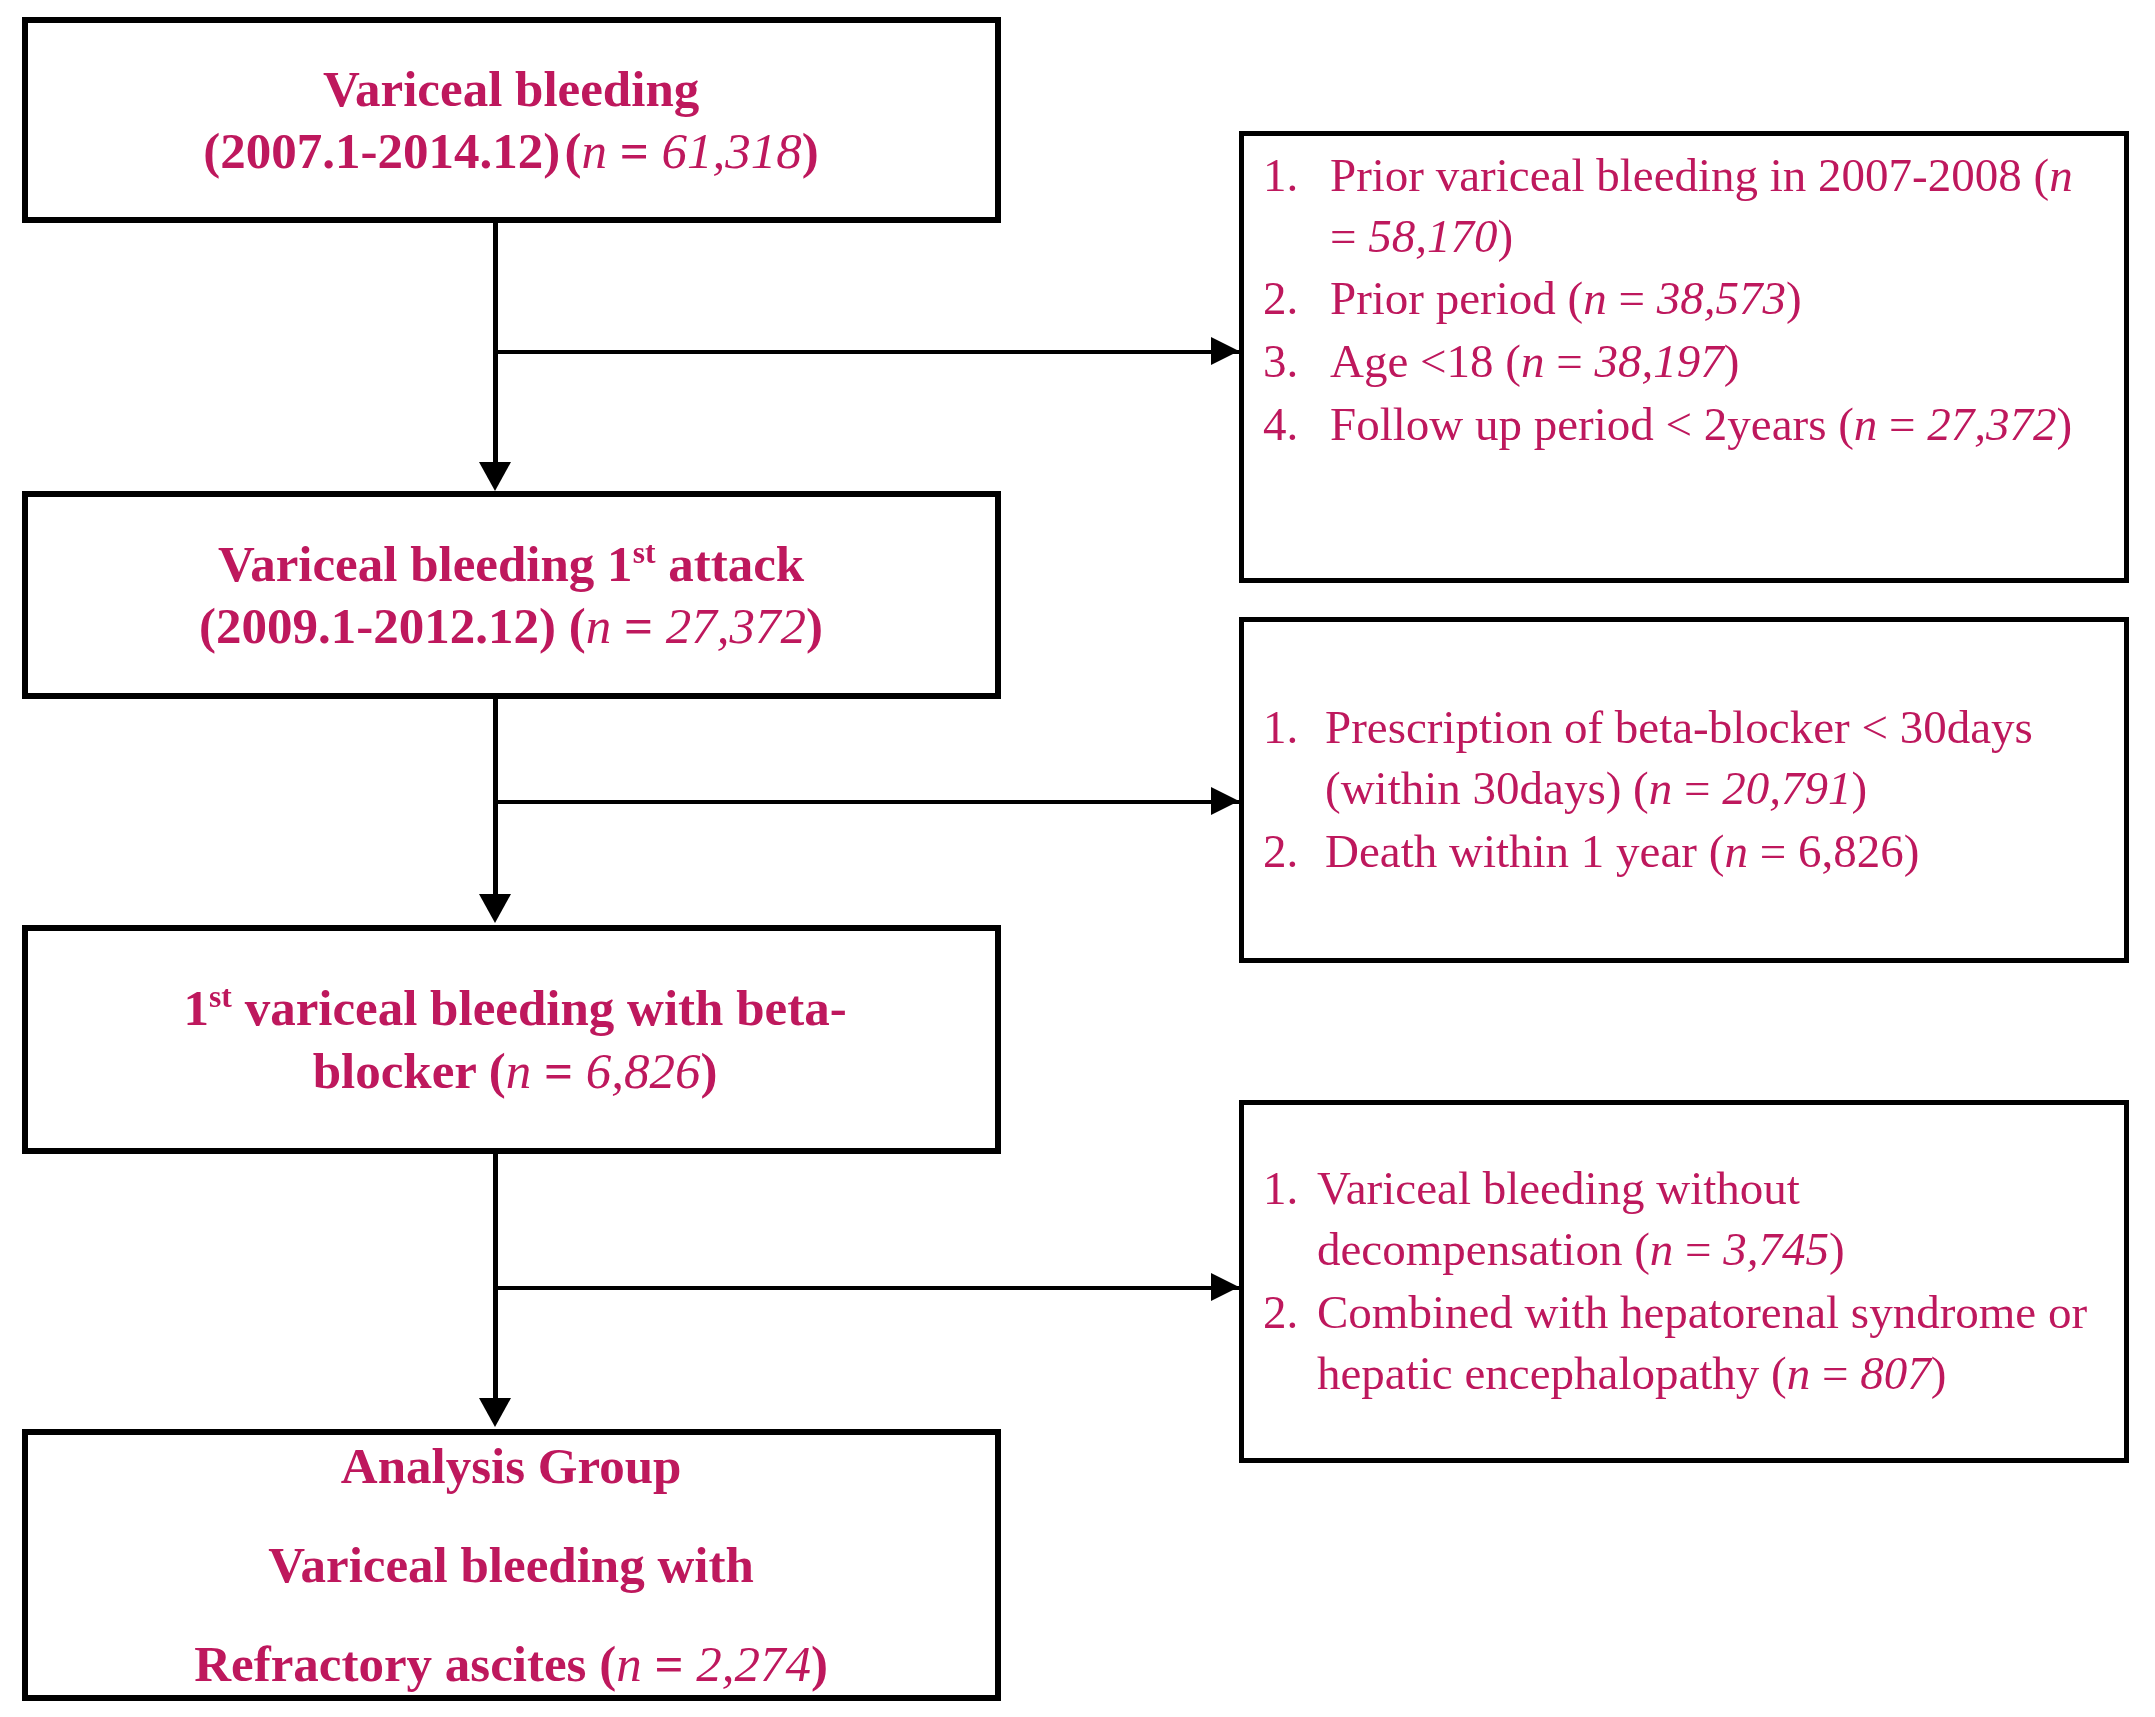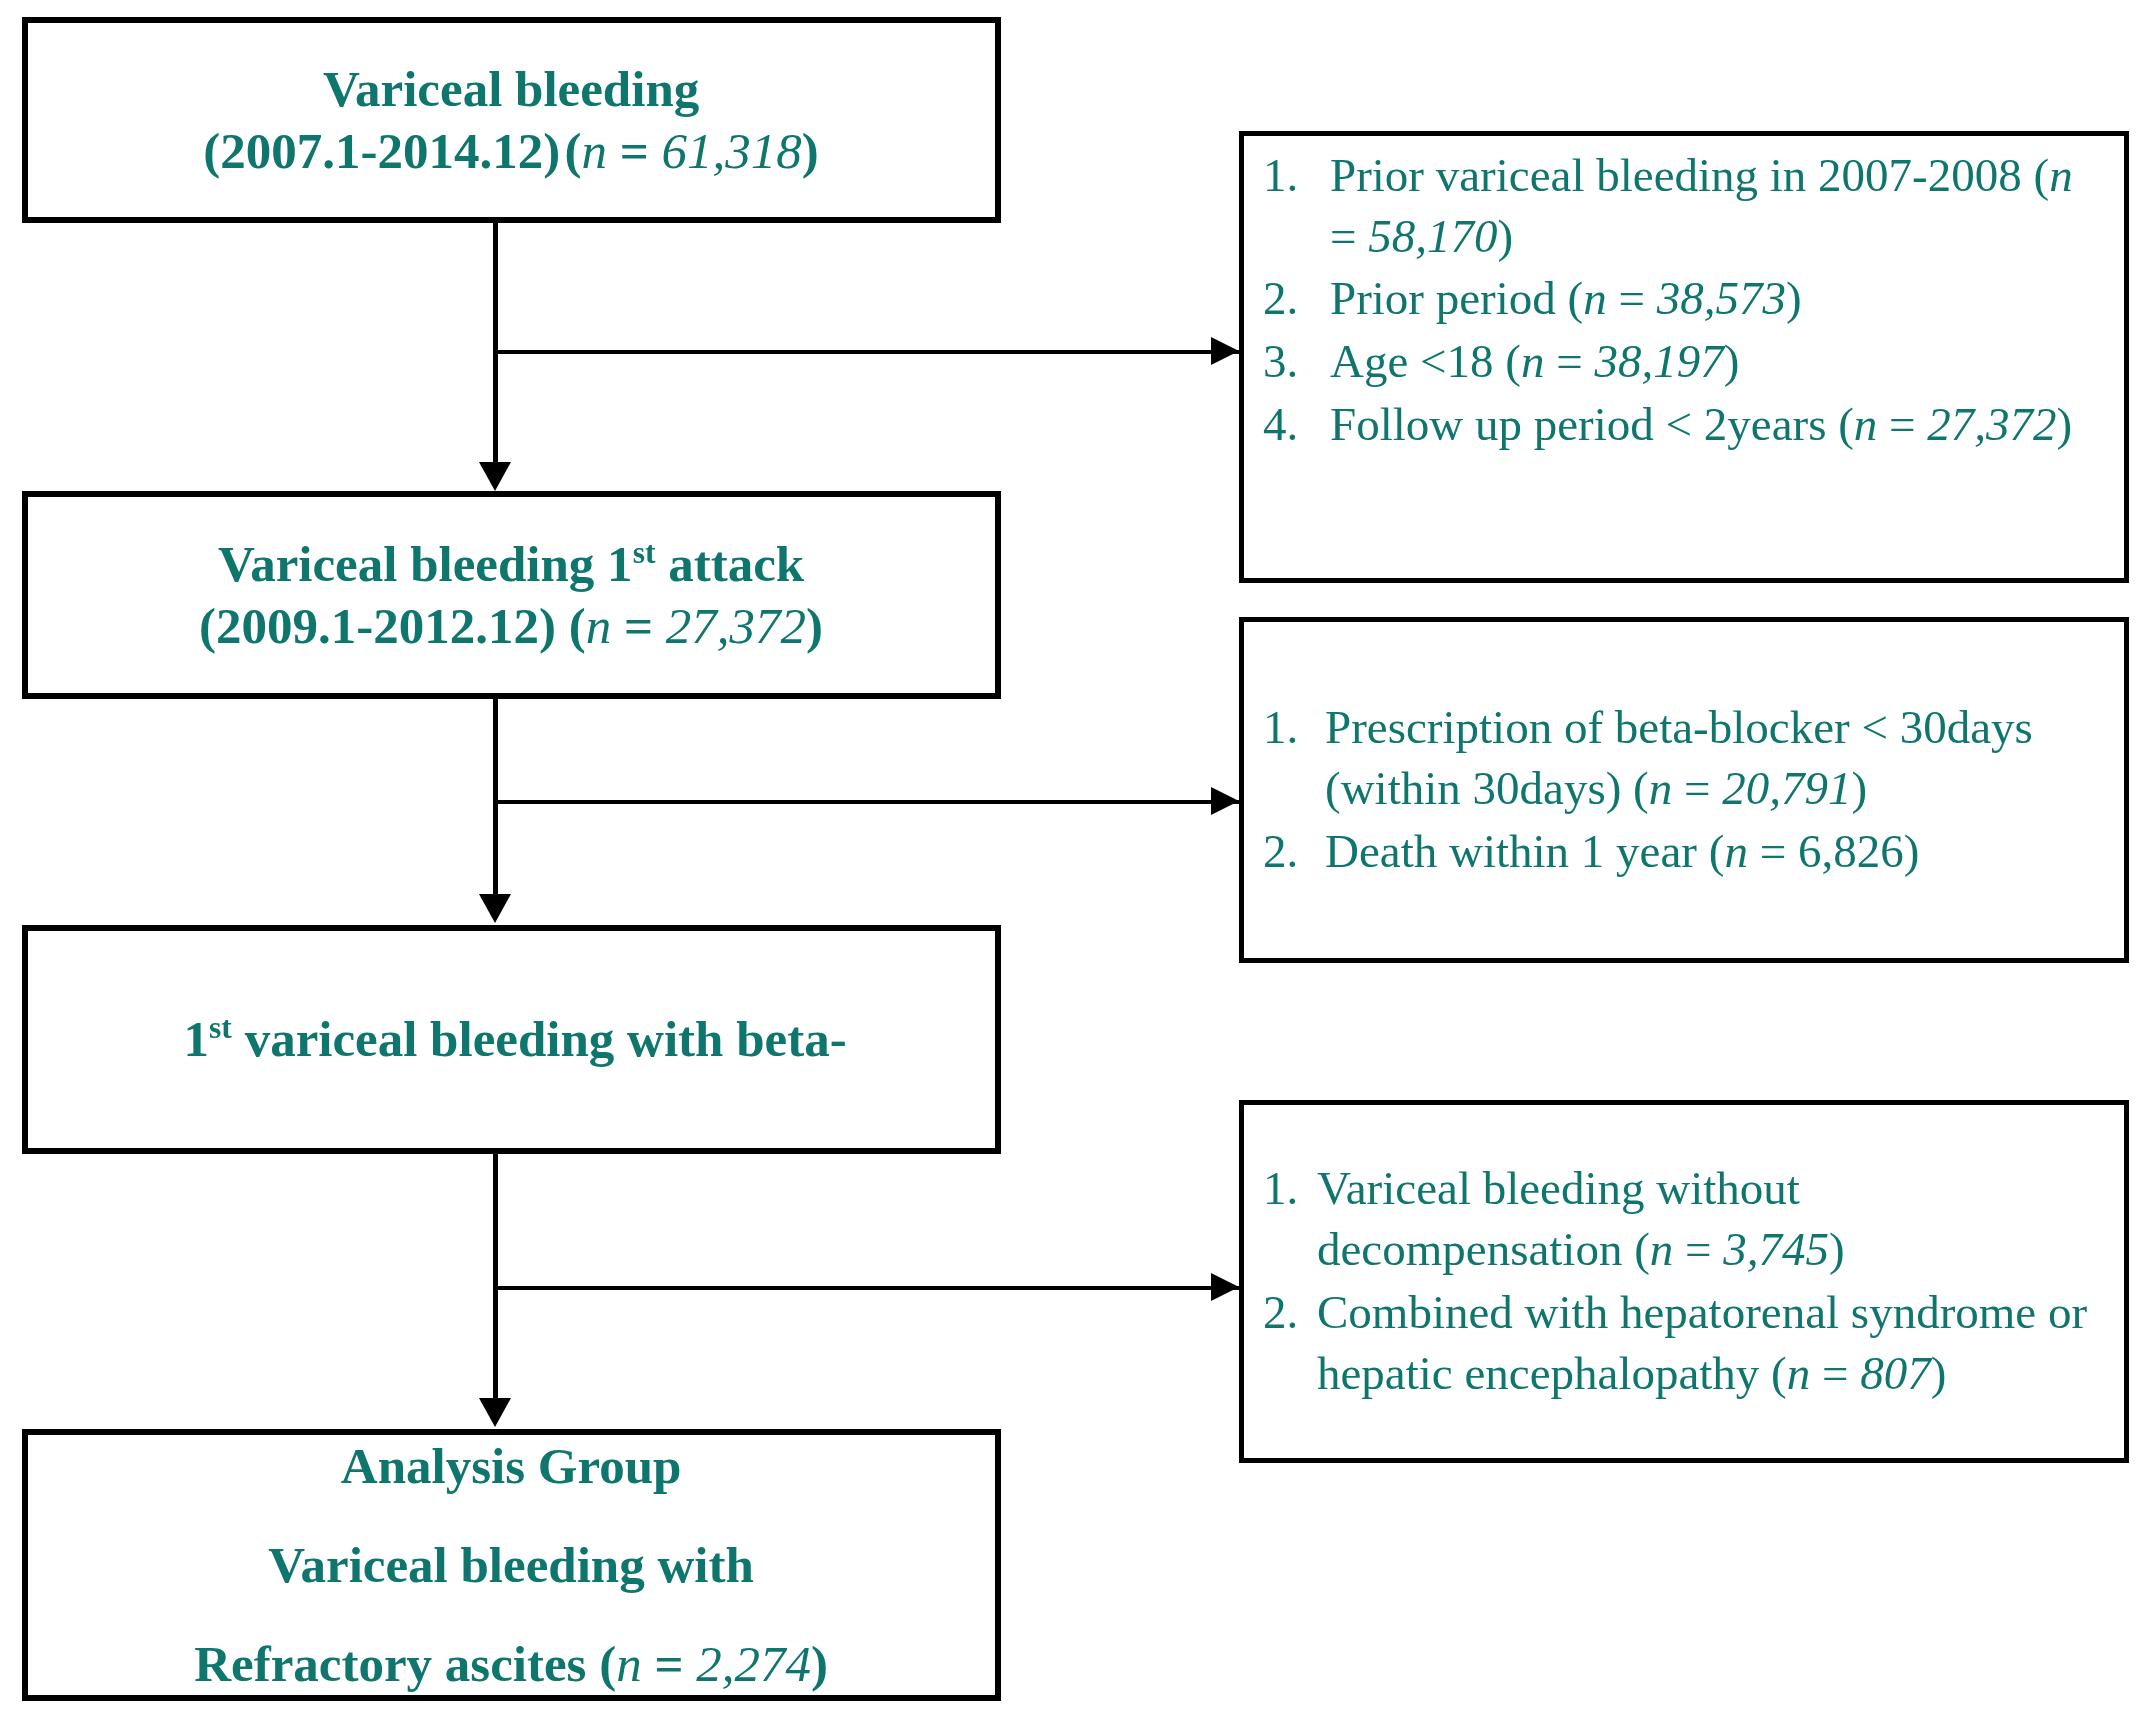--- a/index.html
+++ b/index.html
@@ -7,21 +7,21 @@
     padding: 0;
     background: #ffffff;
   }
   #canvas {
     position: relative;
     width: 2156px;
     height: 1717px;
     background: #ffffff;
     overflow: hidden;
     font-family: "Liberation Serif", "DejaVu Serif", serif;
-    color: #0f766e;
+    color: #be185d;
   }
 
   
   .box {
     position: absolute;
     border: 6px solid #000000;
     background: #ffffff;
     box-sizing: border-box;
     display: flex;
     flex-direction: column;
@@ -106,20 +106,21 @@
     <span class="main-line"><span>(2007.1-2014.12)</span> (<i class="v">n</i> = <i class="v">61,318</i>)</span>
   </div>
 
   <div class="box main" style="left:21.6px; top:491px; width:979px; height:208px;">
     <span class="main-line"><span>Variceal bleeding 1</span><sup class="ord">st</sup><span> attack</span></span>
     <span class="main-line"><span>(2009.1-2012.12)</span> (<i class="v">n</i> = <i class="v">27,372</i>)</span>
   </div>
 
   <div class="box main" style="left:21.6px; top:925px; width:979px; height:229px;padding-left:8px;">
     <span class="main-line"><span>1</span><sup class="ord">st</sup><span> variceal bleeding with  beta-</span></span>
+    <span class="main-line"><span>blocker </span>(<i class="v">n</i> = <i class="v">6,826</i>)</span>
   </div>
 
   <div class="box main" style="left:21.6px; top:1429px; width:979px; height:272px;gap:37px;">
     <span class="main-line">Analysis Group</span>
     <span class="main-line">Variceal bleeding with</span>
     <span class="main-line"><span>Refractory ascites </span>(<i class="v">n</i> = <i class="v">2,274</i>)</span>
   </div>
 
   <div class="box excl excl-a" style="left:1239px; top:131px; width:890px; height:452px;">
     <ol class="excl-list">

